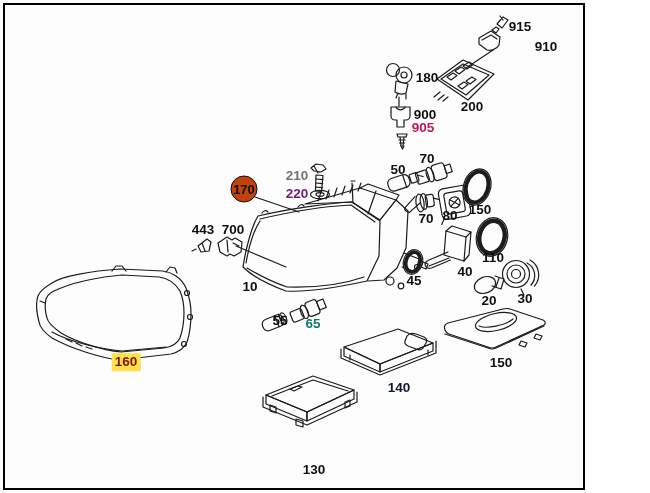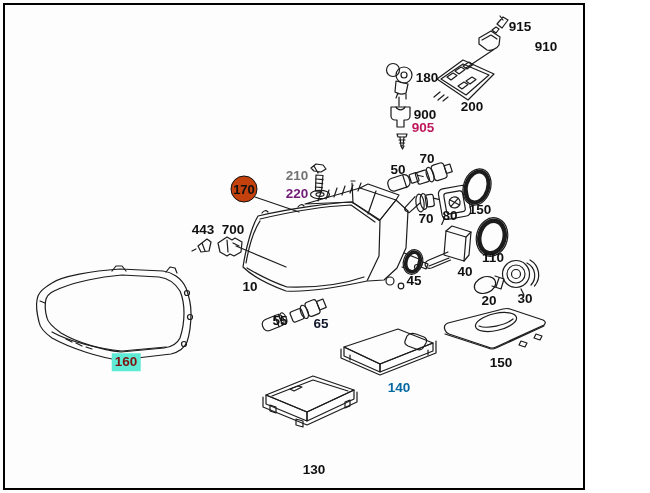--- a/index.html
+++ b/index.html
@@ -245,19 +245,19 @@
       <span class="part-label" style="left: 414px; top: 281px; color: rgb(16, 16, 16);">45</span>
       <span class="part-label" style="left: 489px; top: 301px; color: rgb(16, 16, 16);">20</span>
       <span class="part-label" style="left: 525px; top: 299px; color: rgb(16, 16, 16);">30</span>
       <span class="part-label" style="left: 297px; top: 176px; color: #737373;">210</span>
       <span class="part-label" style="left: 297px; top: 194px; color: #701a75;">220</span>
       <span class="part-label circled" style="left: 244px; top: 189px; color: rgb(16, 16, 16);">170</span>
       <span class="part-label" style="left: 203px; top: 230px; color: rgb(16, 16, 16);">443</span>
       <span class="part-label" style="left: 233px; top: 230px; color: rgb(16, 16, 16);">700</span>
       <span class="part-label" style="left: 250px; top: 287px; color: rgb(16, 16, 16);">10</span>
       <span class="part-label" style="left: 280px; top: 321px; color: rgb(16, 16, 16);">55</span>
-      <span class="part-label" style="left: 313px; top: 324px; color: #0f172a; margin-left: 8px;">65</span>
-      <span class="part-label highlighted" style="left: 126px; top: 362px; color: rgb(124, 18, 16); background: #5eead4;">160</span>
+      <span class="part-label" style="left: 313px; top: 324px; color: #0f766e;">65</span>
+      <span class="part-label highlighted" style="left: 126px; top: 362px; color: rgb(124, 18, 16); background: #fde047;">160</span>
       <span class="part-label" style="left: 314px; top: 442px; color: rgb(16, 16, 16); margin-top: 28px;">130</span>
-      <span class="part-label" style="left: 399px; top: 388px; color: #0369a1;">140</span>
+      <span class="part-label" style="left: 399px; top: 388px; color: #0f172a;">140</span>
       <span class="part-label" style="left: 501px; top: 363px; color: rgb(16, 16, 16);">150</span>
     </div>
 </div>
 
 </body></html>

